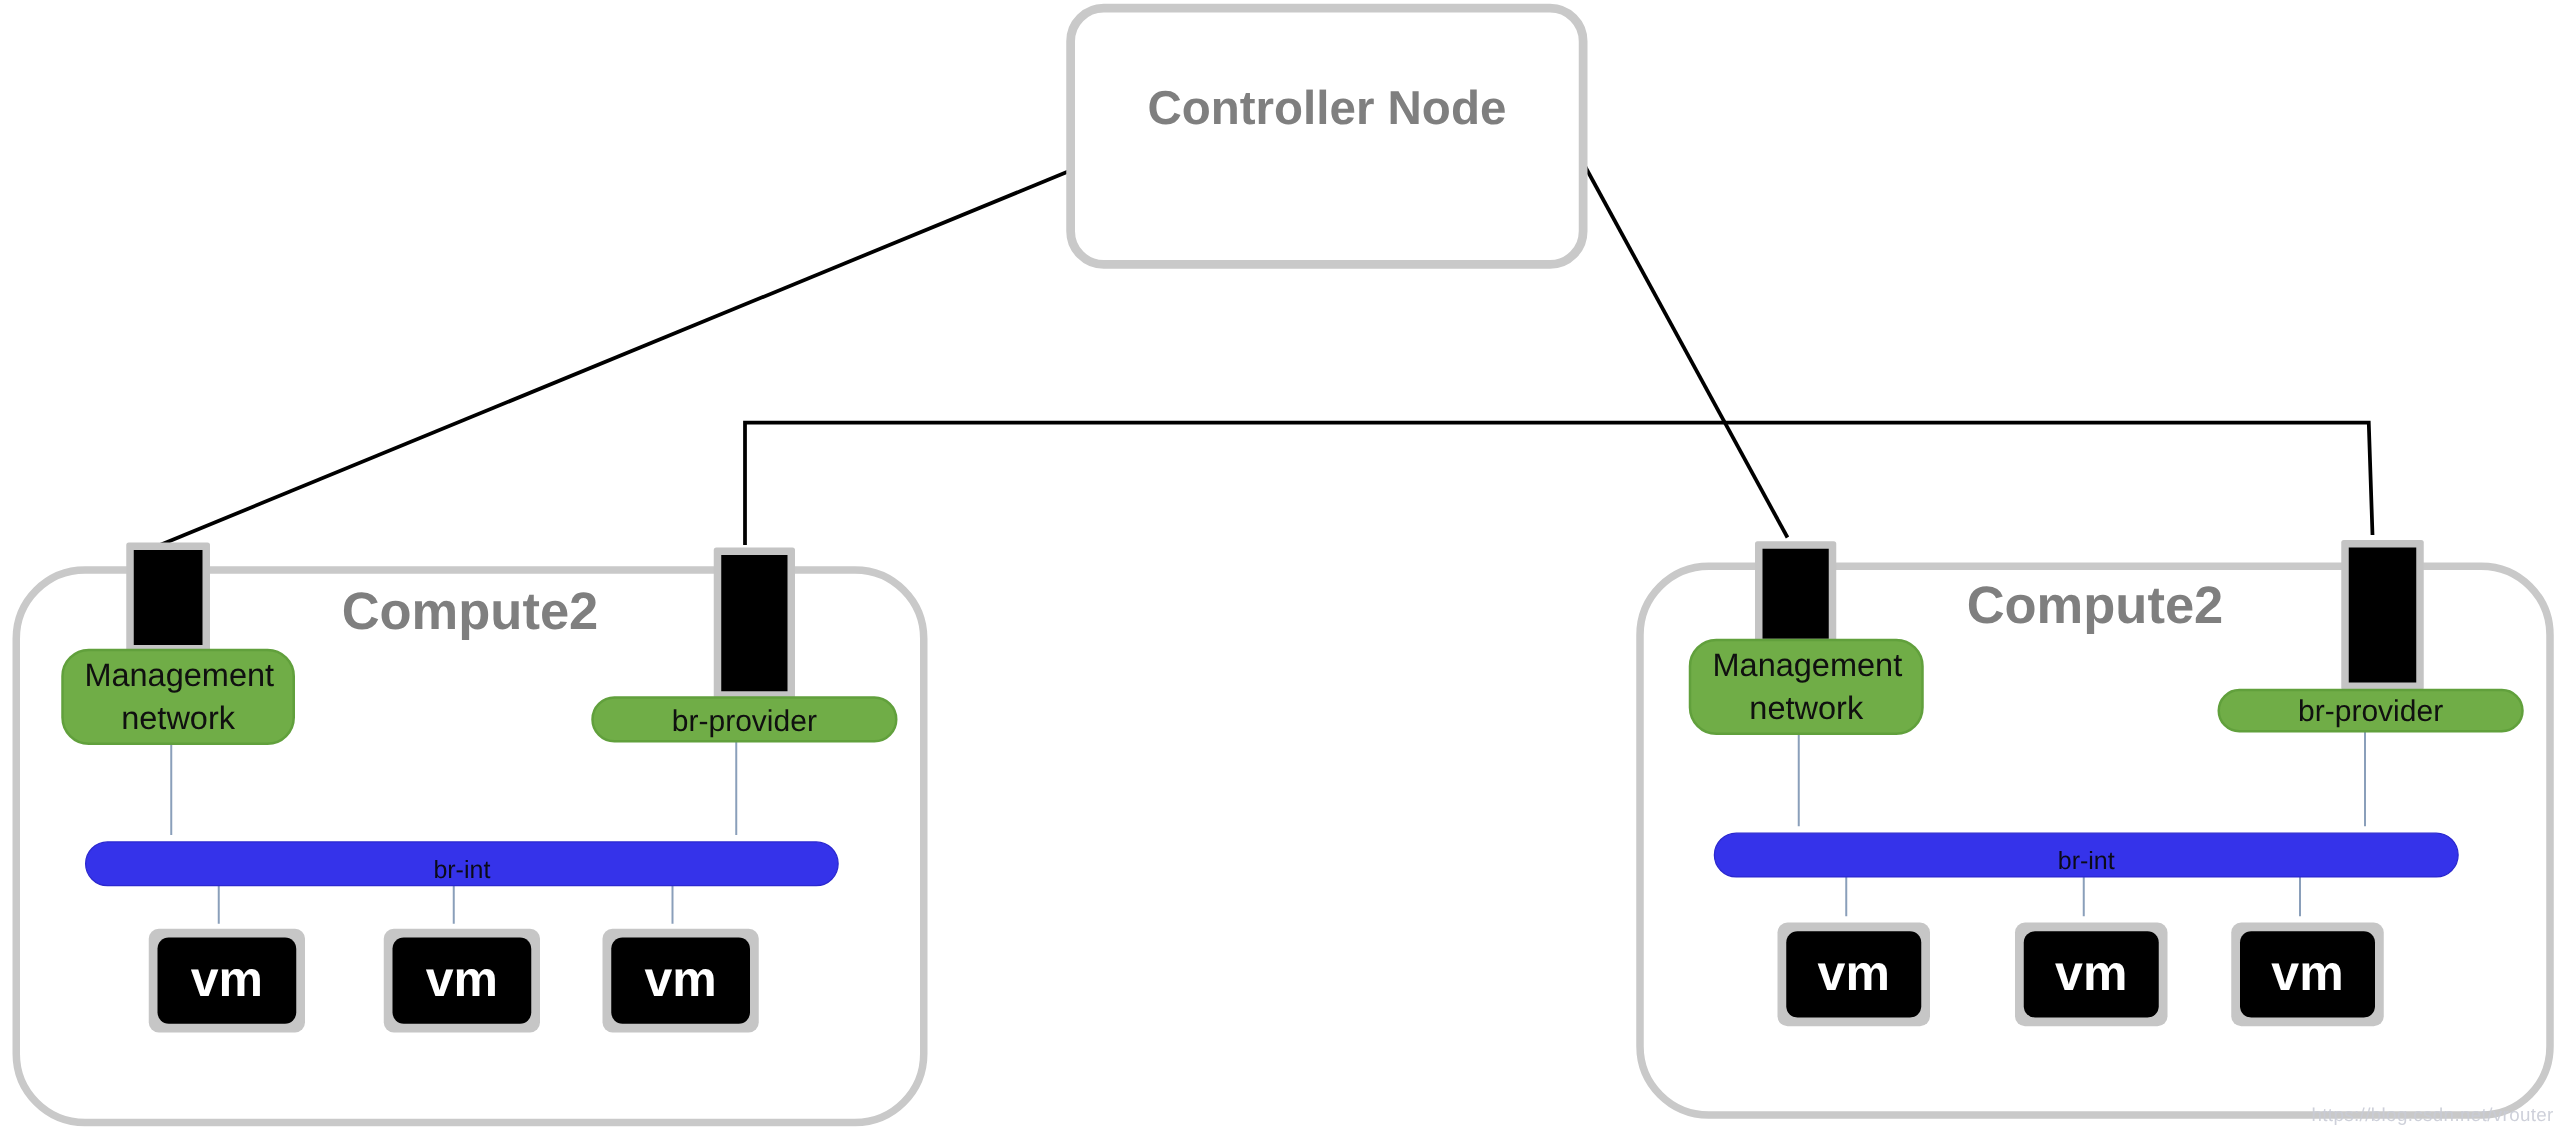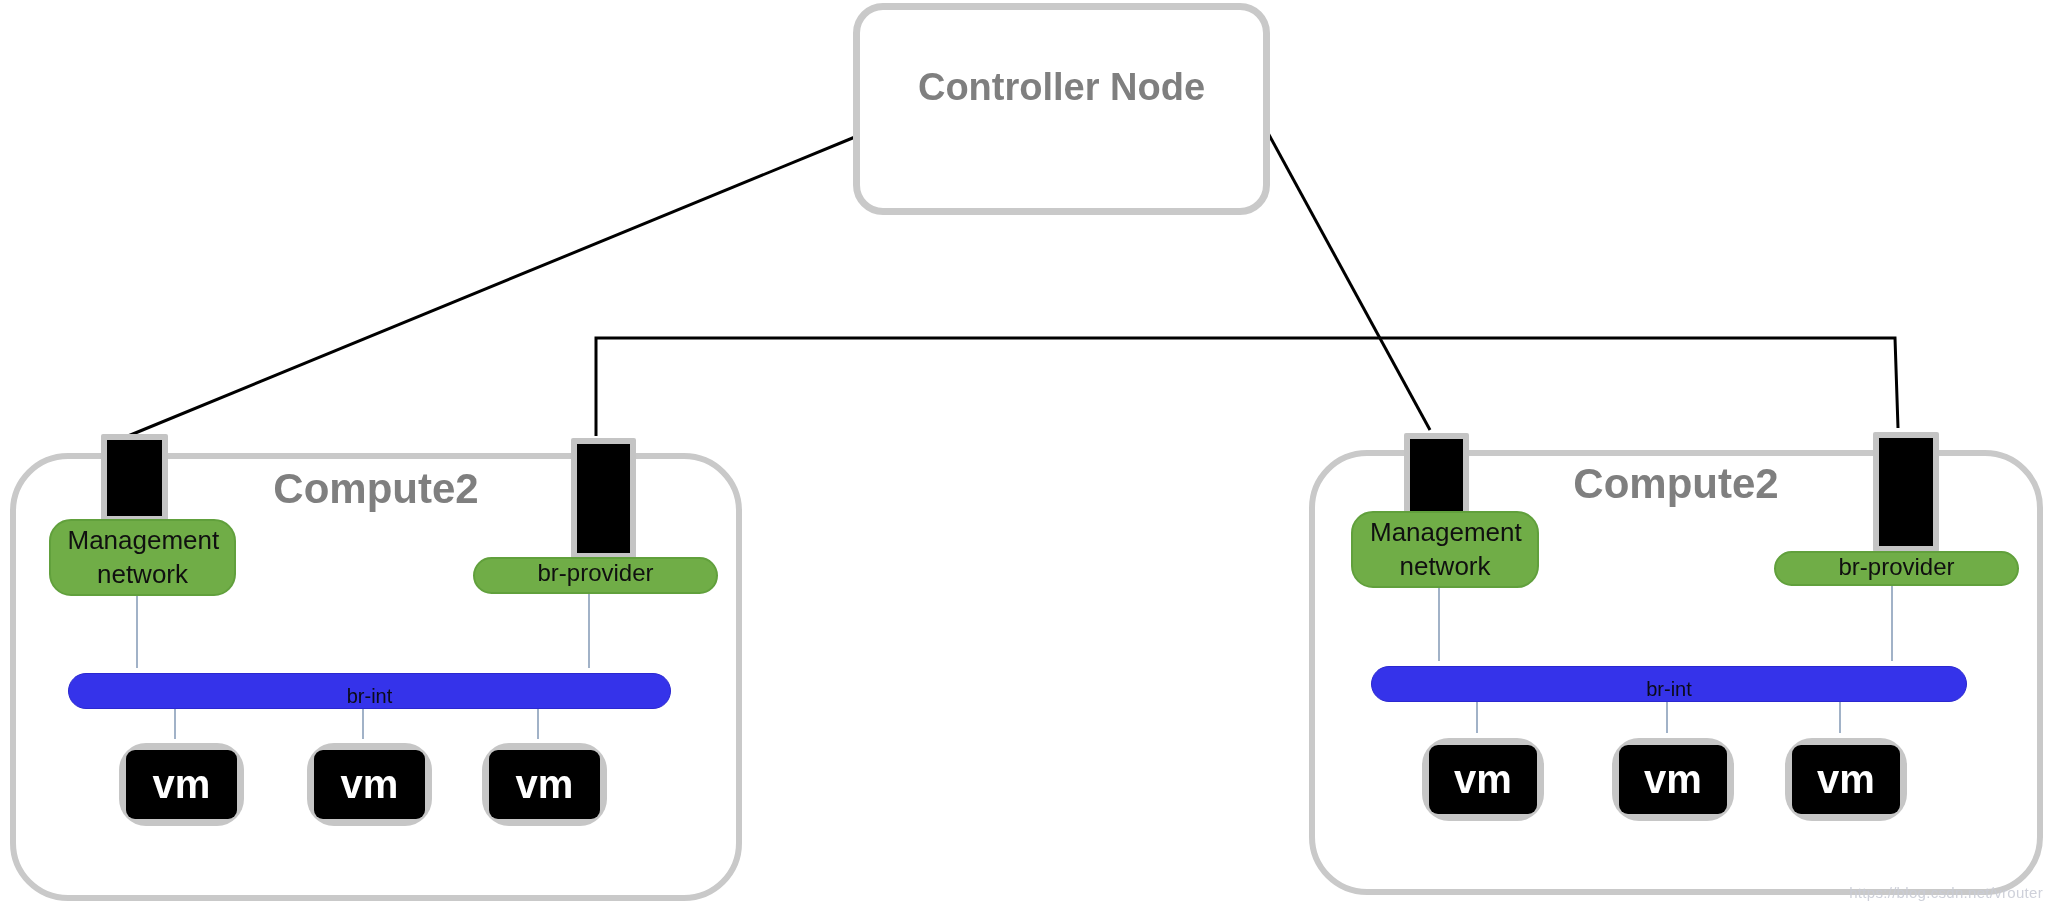--- a/index.html
+++ b/index.html
@@ -46,33 +46,33 @@
   .greenbox{position:absolute; box-sizing:border-box; background:var(--green);
     border:2px solid var(--green-border); border-radius:22px; z-index:3;
     display:flex; align-items:center; justify-content:center; text-align:center;
     font-size:26px; color:#101010; line-height:1.3;}
   #compute-left  .mgmt-box{left:33px; top:60px; width:187px; height:77px;}
   #compute-right .mgmt-box{left:36px; top:55px; width:188px; height:77px;}
   .greenbox span{display:block; width:150px;}
 
   .pill{position:absolute; box-sizing:border-box; background:var(--green);
     border:2px solid var(--green-border); border-radius:999px; z-index:3;
-    display:flex; align-items:flex-start; justify-content:center;
+    display:flex; align-items:flex-end; justify-content:center;
     font-size:24px; color:#101010;}
   #compute-left  .prov-pill{left:457px; top:98px; width:245px; height:37px;}
   #compute-right .prov-pill{left:459px; top:95px; width:245px; height:35px;}
 
   .bar{position:absolute; box-sizing:border-box; background:var(--blue);
     border:1px solid var(--blue-border); border-radius:18px; z-index:3;
     display:flex; align-items:flex-end; justify-content:center;
     font-size:20px; color:#0b0b18;}
   #compute-left  .brint-bar{left:52px; top:214px; width:603px; height:36px;}
   #compute-right .brint-bar{left:56px; top:210px; width:596px; height:36px;}
 
-  .vm{position:absolute; background:var(--vm-frame); border-radius:27px; padding:7px;
+  .vm{position:absolute; background:var(--vm-frame); border-radius:8px; padding:7px;
     box-sizing:border-box; z-index:2;}
   .vm-black{width:100%; height:100%; background:var(--vm-fill); border-radius:9px;
     display:flex; align-items:center; justify-content:center;
     color:var(--vm-text); font-size:40px; font-weight:bold;}
   #compute-left  .vm{top:284px; width:125px; height:83px;}
   #compute-left  .vm-1{left:103px;} #compute-left .vm-2{left:291px;} #compute-left .vm-3{left:466px;}
   #compute-right .vm{top:282px; width:122px; height:83px;}
   #compute-right .vm-1{left:107px;} #compute-right .vm-2{left:297px;} #compute-right .vm-3{left:470px;}
 
   .watermark{position:absolute; right:4px; top:884px; z-index:5;

